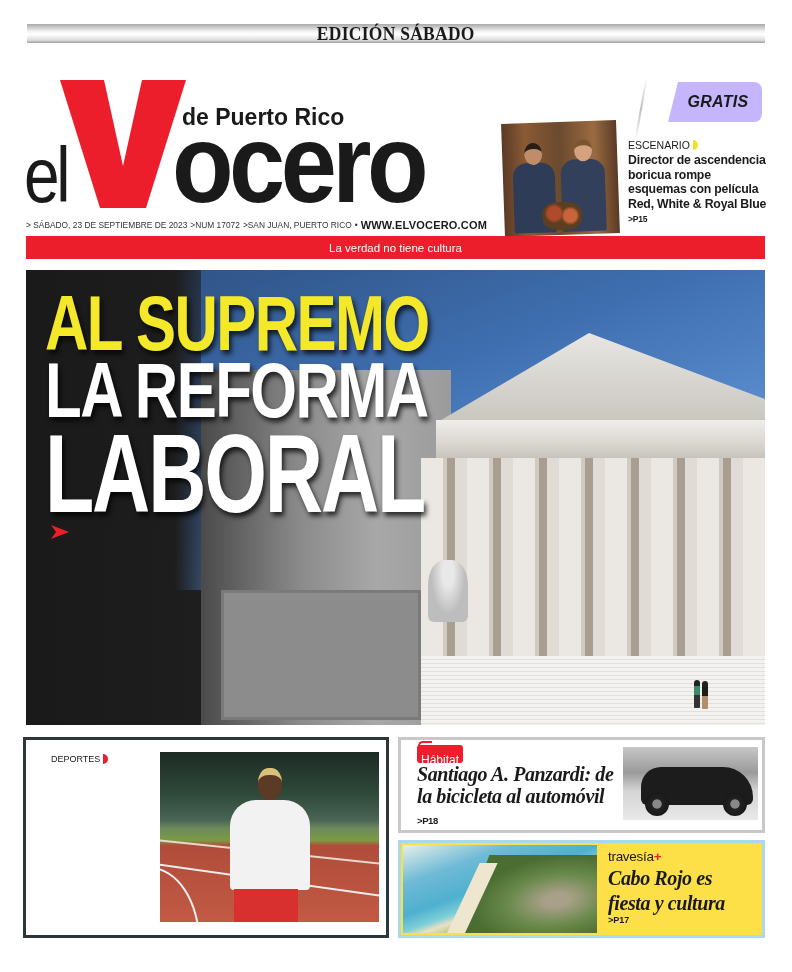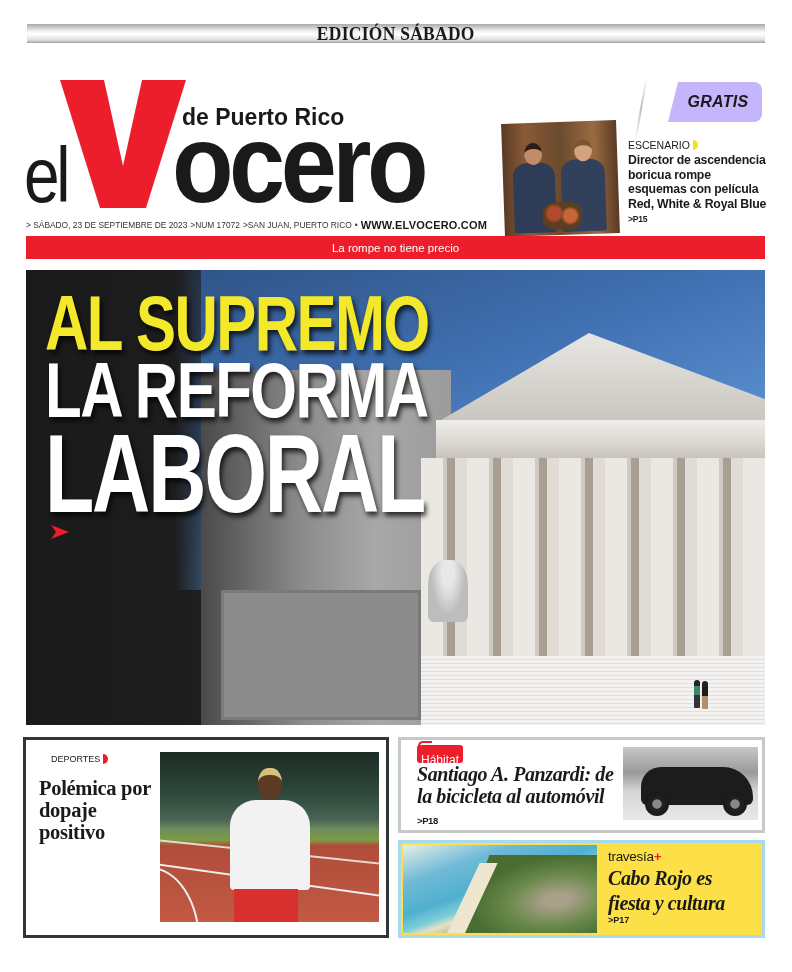--- a/index.html
+++ b/index.html
@@ -195,21 +195,21 @@
     <span>ESCENARIO</span>
     <span class="dot"></span>
   </div>
   <div class="head">
     <span>Director de ascendencia boricua rompe esquemas con película Red, White &amp; Royal Blue</span>
     <span class="pg">&gt;P15</span>
   </div>
 </div>
 
 <div class="slogan">
-  <span>La rompe no tiene precio</span>
+  <span>La verdad no tiene cultura</span>
 </div>
 
 <div class="hero">
   <div class="sky"></div>
   <div class="plinth"></div>
   <div class="plinth-inner"></div>
   <div class="pediment"></div>
   <div class="frieze"></div>
   <div class="colonnade"></div>
   <div class="steps"></div>
@@ -225,21 +225,20 @@
   <svg class="arrow" viewBox="0 0 18 14">
     <polygon points="0,0 18,7 0,14 5,7" fill="#ec1e2b"></polygon>
   </svg>
 </div>
 
 <div class="sports">
   <div class="section">
     <span>DEPORTES</span>
     <span class="dot"></span>
   </div>
-  <div class="head">Polémica por dopaje positivo</div>
   <div class="photo">
     <div class="lane2"></div>
     <div class="lane"></div>
     <div class="curve"></div>
     <div class="shirt"></div>
     <div class="face"></div>
     <div class="shorts"></div>
   </div>
 </div>
 

